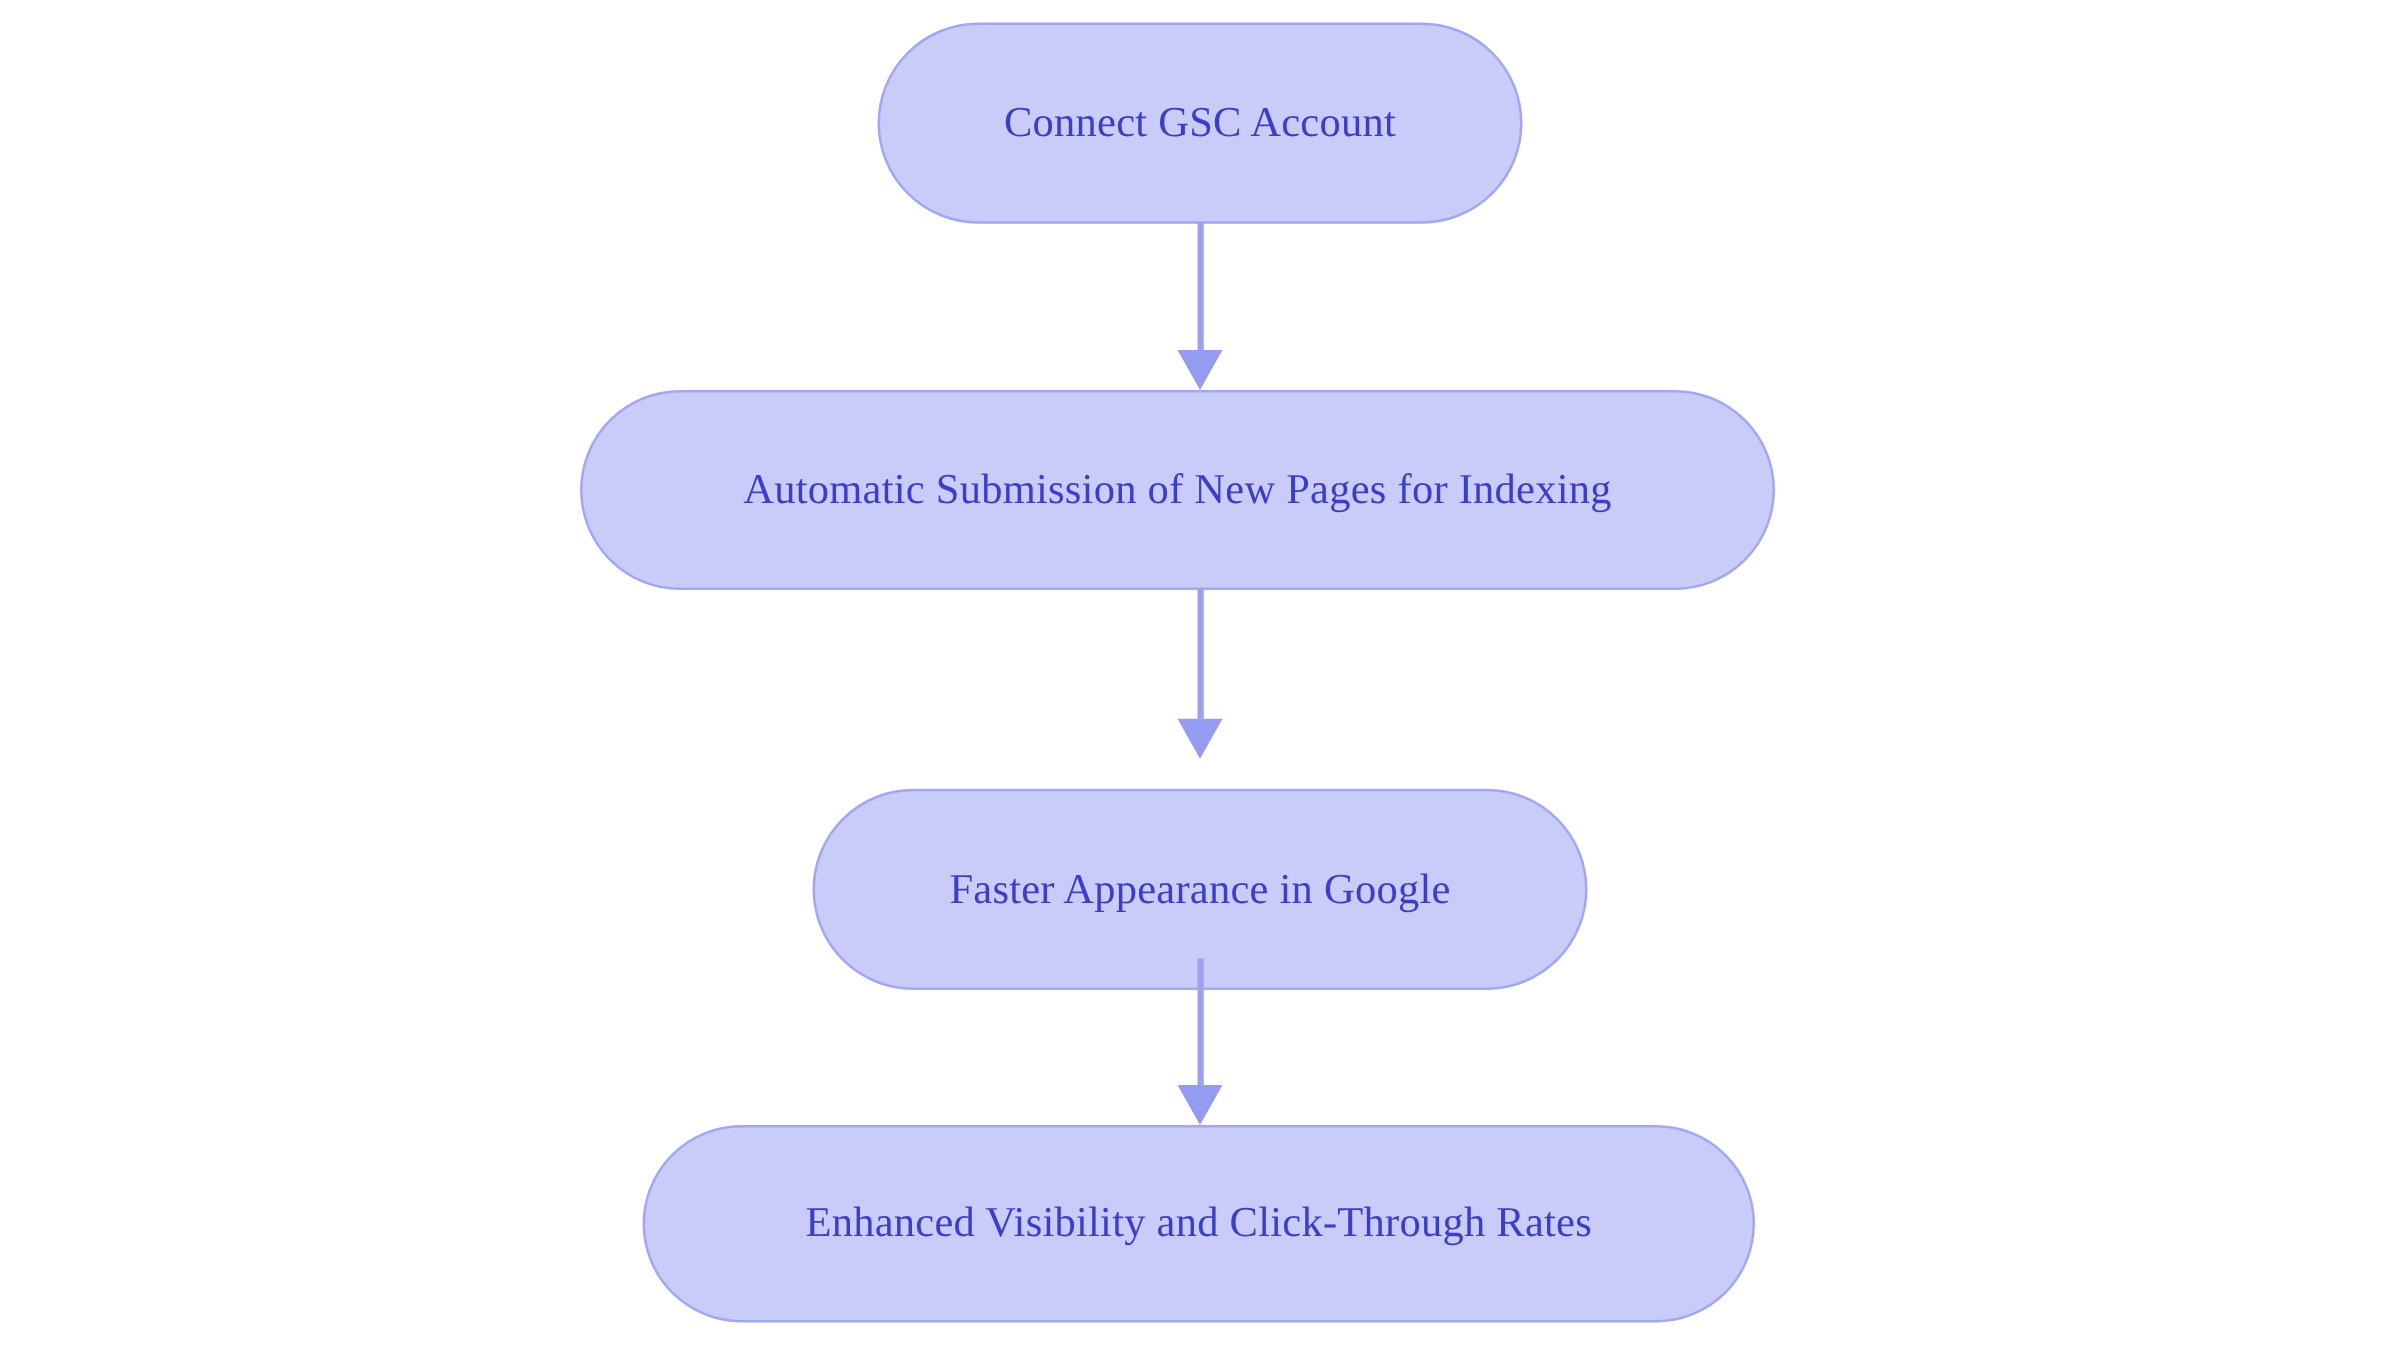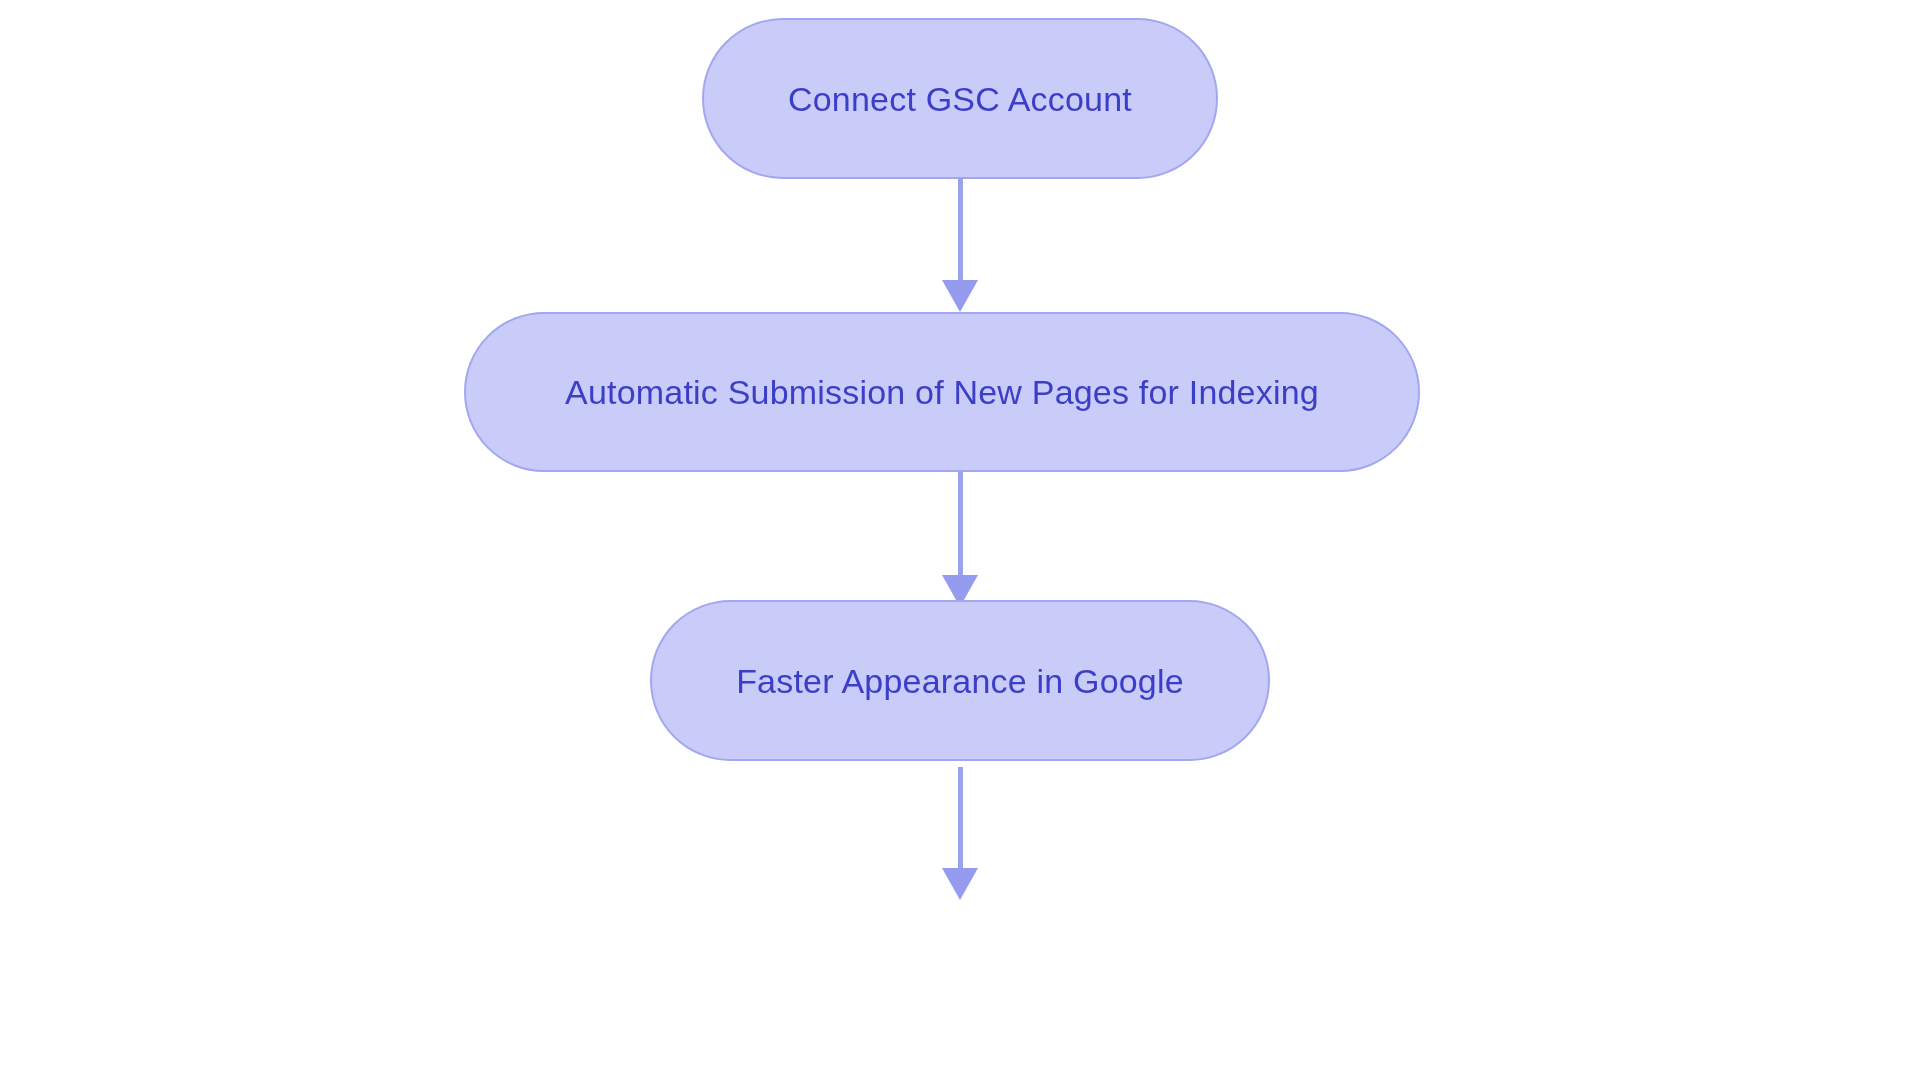--- a/index.html
+++ b/index.html
@@ -5,21 +5,21 @@
   html, body {
     margin: 0;
     padding: 0;
     background: #ffffff;
   }
   .canvas {
     position: relative;
     width: 1920px;
     height: 1083px;
     background: #ffffff;
-    font-family: Liberation Sans, sans-serif;
+    font-family: Liberation Serif, serif;
     overflow: hidden;
   }
   .node {
     position: absolute;
     box-sizing: border-box;
     background: #c9cbf8;
     border: 2px solid #a2a7f2;
     border-radius: 81px;
     display: flex;
     align-items: center;
@@ -27,21 +27,21 @@
   }
   .node-label {
     color: #3b3fc7;
     font-size: 34px;
     line-height: 1;
     white-space: nowrap;
     letter-spacing: 0.2px;
   }
   .node-1 { left: 702px; top: 18px;  width: 516px; height: 161px; }
   .node-2 { left: 464px; top: 312px; width: 956px; height: 160px; }
-  .node-3 { left: 650px; top: 600px; width: 620px; height: 161px; }
+  .node-3 { left: 650px; top: 631px; width: 620px; height: 161px; }
   .node-4 { left: 514px; top: 900px; width: 890px; height: 158px; }
 
   .arrow {
     position: absolute;
     left: 942px;            
     width: 36px;
     display: flex;
     flex-direction: column;
     align-items: center;
   }
@@ -87,14 +87,17 @@
 
   <div class="node node-3">
     <span class="node-label">Faster Appearance in Google</span>
   </div>
 
   <div class="arrow arrow-3">
     <div class="arrow-line"></div>
     <div class="arrow-head"></div>
   </div>
 
+  <div class="node node-4">
+    <span class="node-label">Enhanced Visibility and Click-Through Rates</span>
+  </div>
 
 </div>
 
 </body></html>

